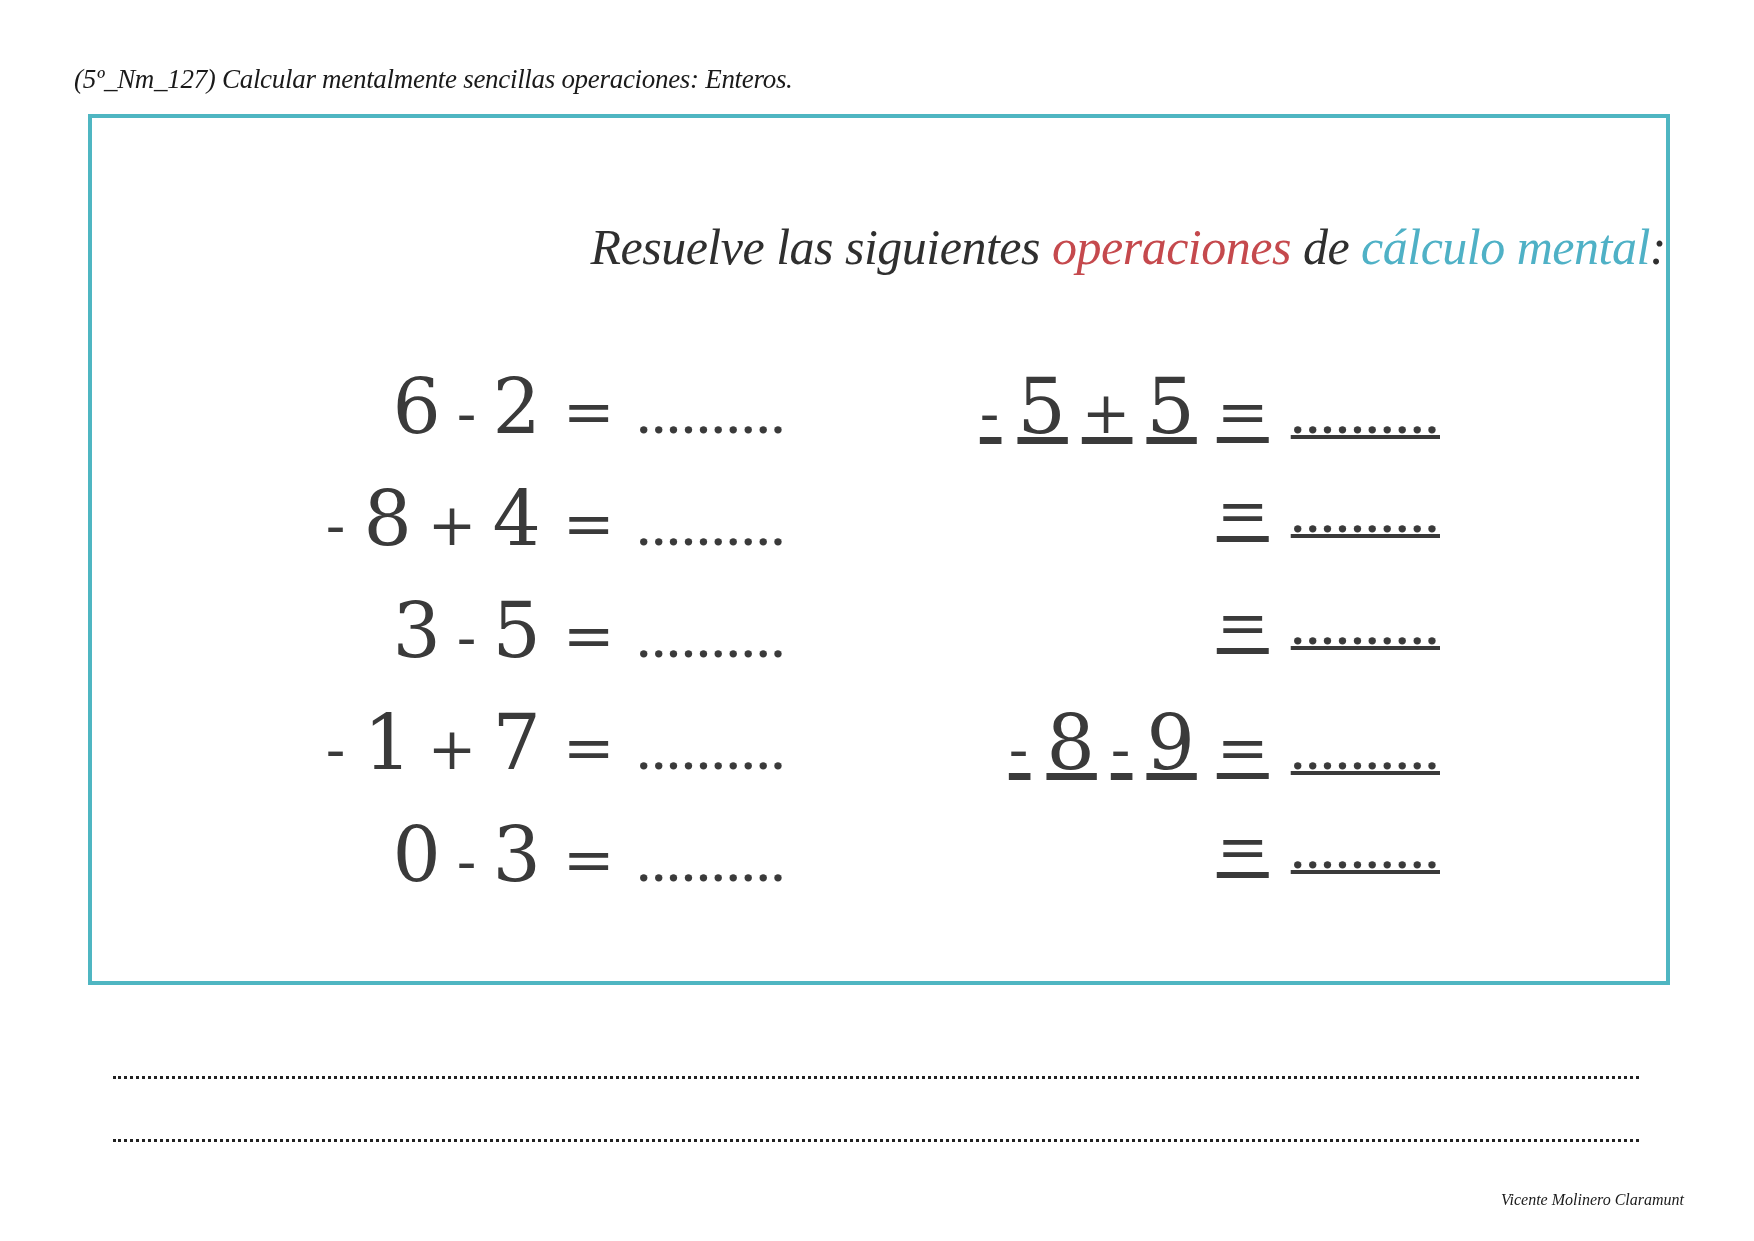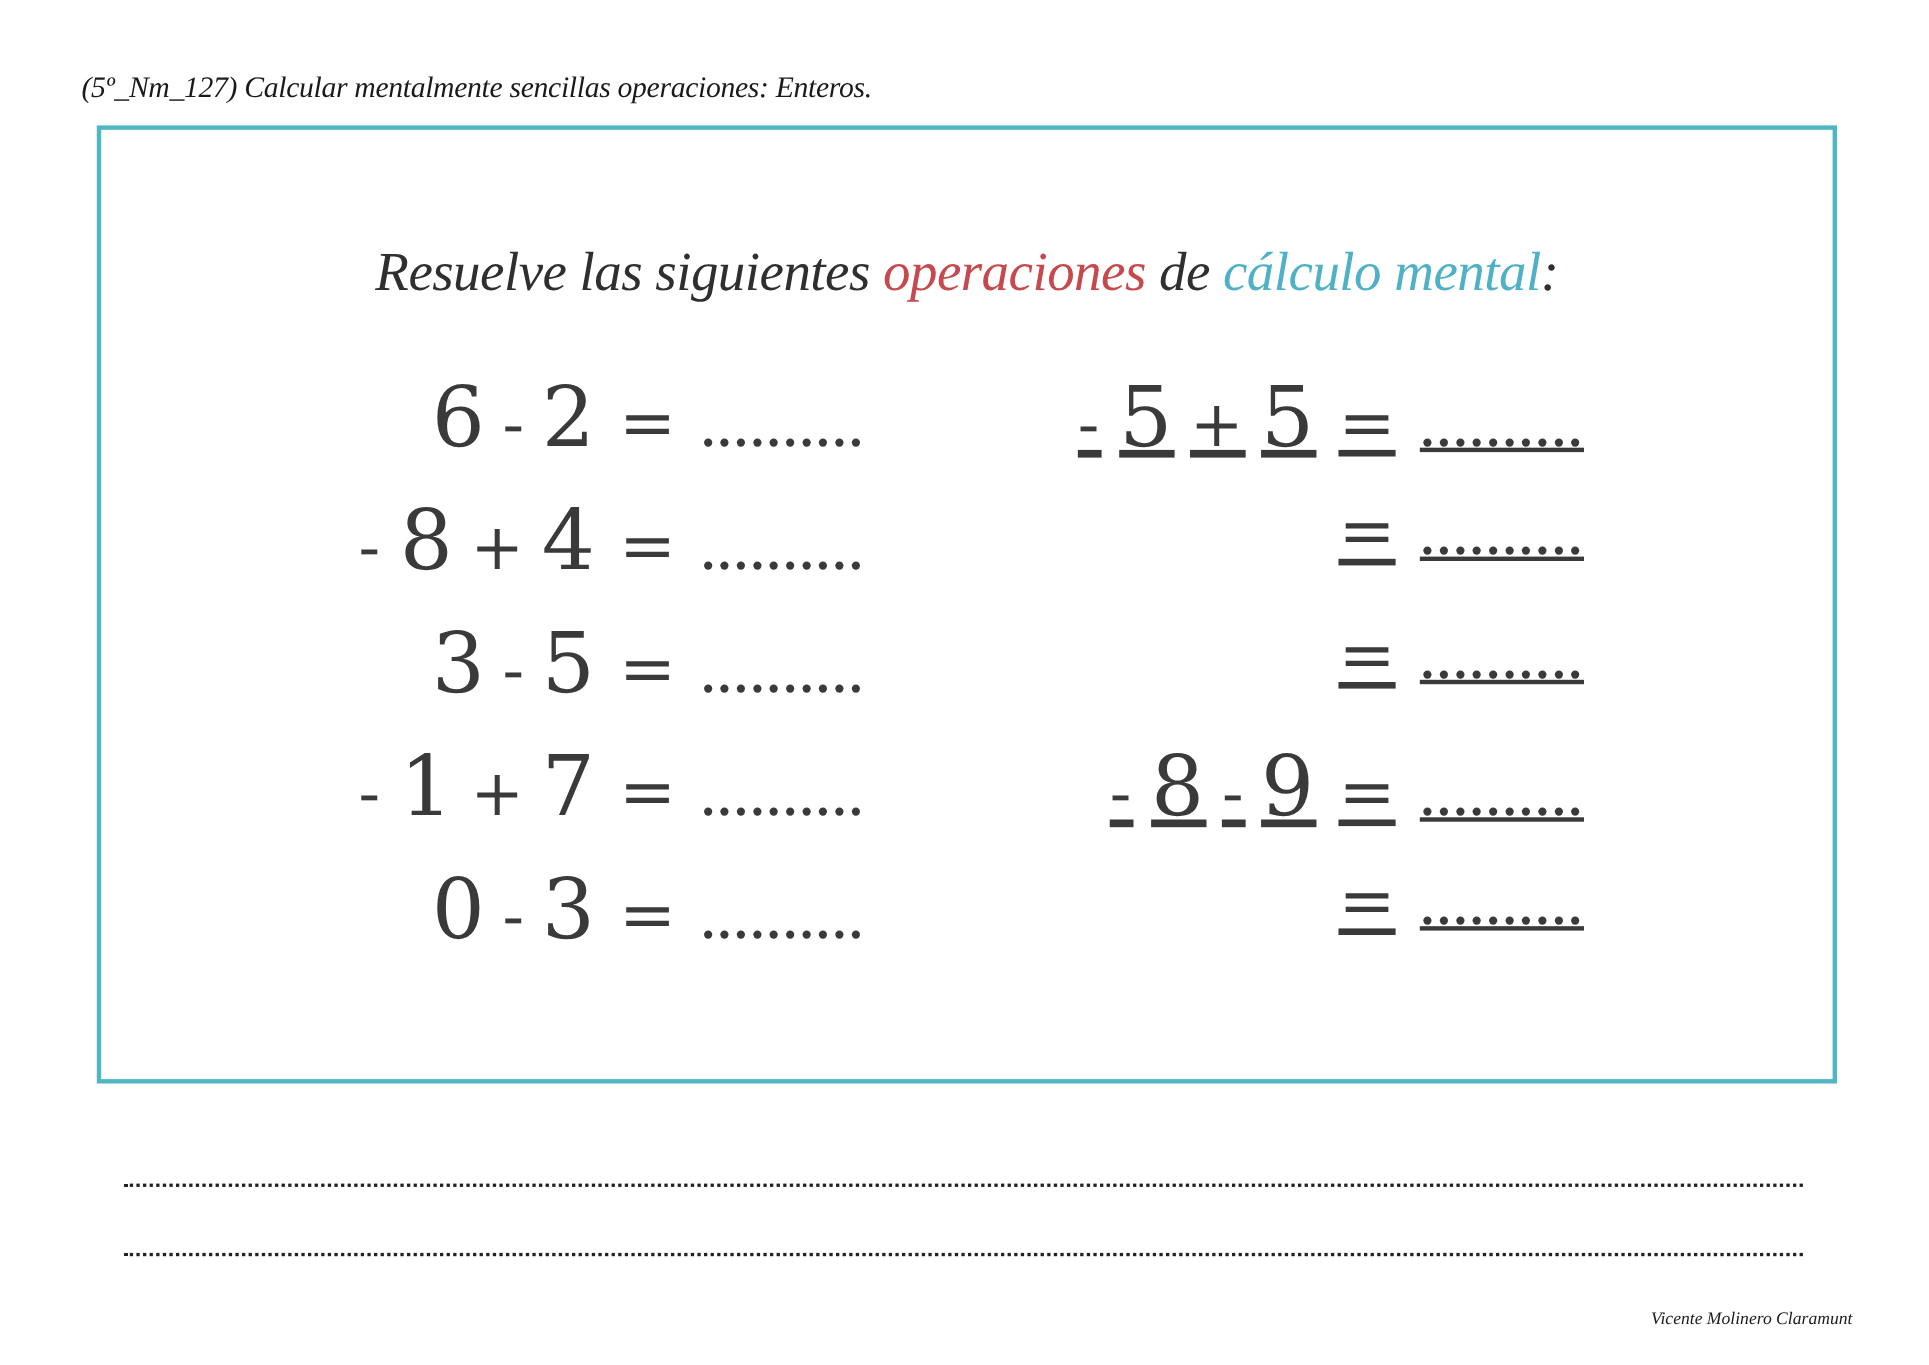--- a/index.html
+++ b/index.html
@@ -34,33 +34,33 @@
       width: 1574px;
       height: 863px;
       border: 4px solid #4fb6c2;
       box-sizing: content-box;
     }
     .instruction {
       position: absolute;
       left: 0;
       right: 0;
       top: 100px;
-      text-align: center;
+      text-align: right;
       font-family: "Liberation Serif", serif;
       font-style: italic;
       font-size: 50px;
       color: #2f2f2f;
       white-space: nowrap;
       letter-spacing: -0.5px;
     }
     .instruction .red { color: #c5494d; }
     .instruction .teal { color: #4fb1c6; }
     .ops {
       position: absolute;
-      top: 216px;
+      top: 244px;
       left: 0;
       right: 0;
       height: 560px;
     }
     .op-row {
       position: absolute;
       height: 112px;
       display: flex;
       align-items: baseline;
       justify-content: flex-end;

